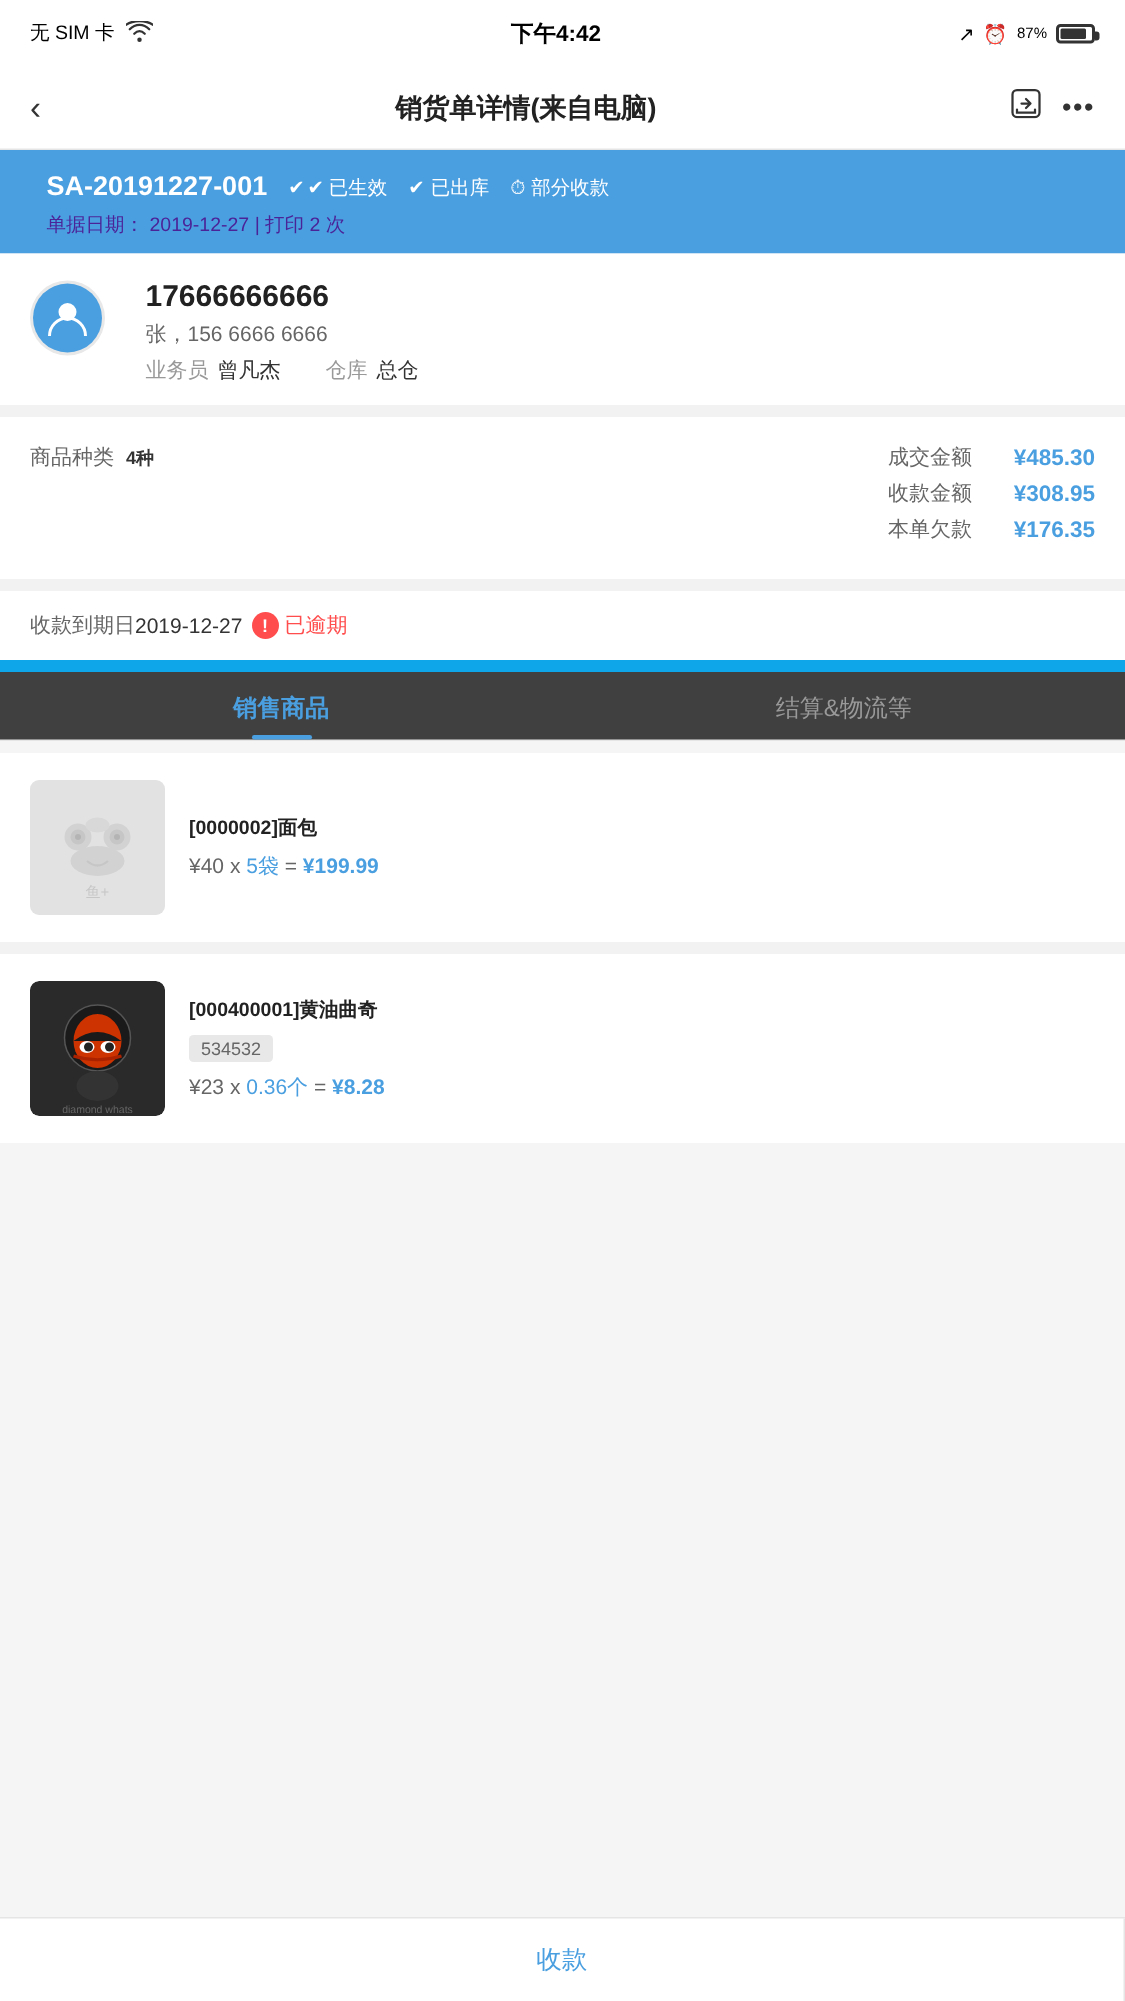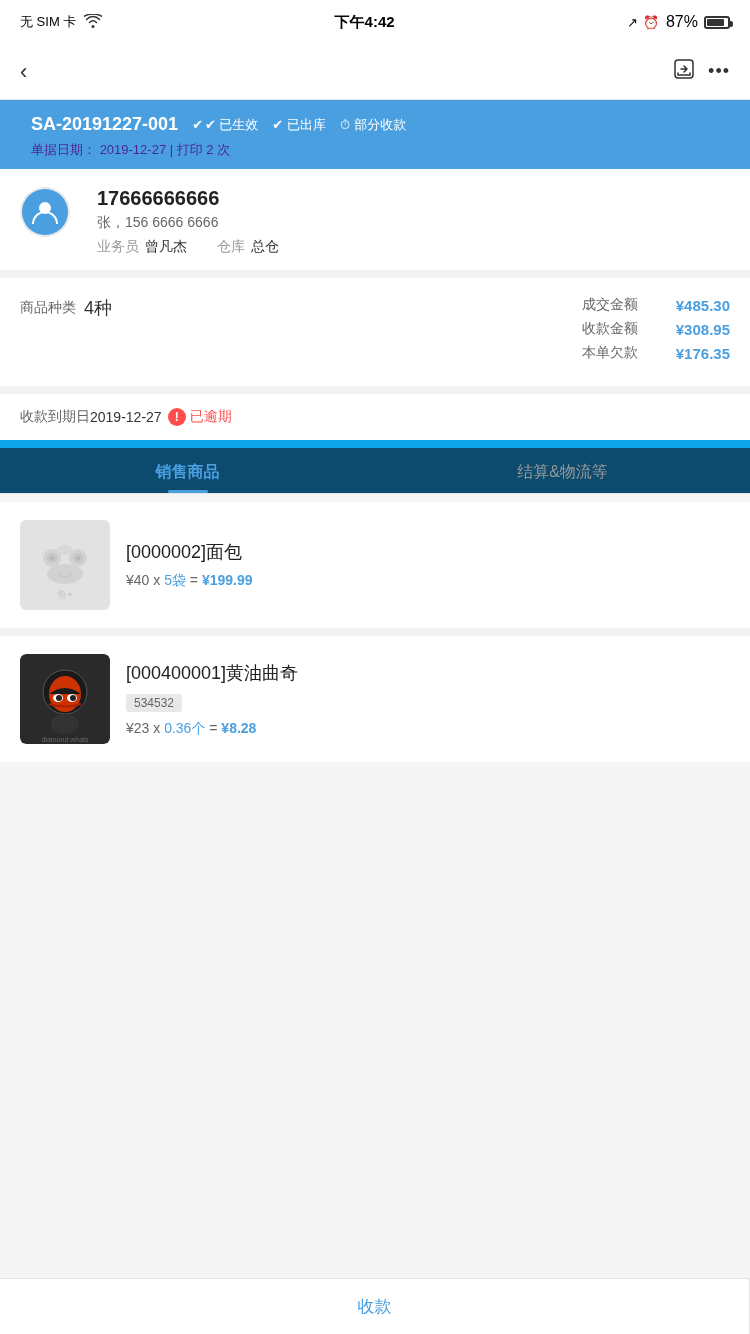--- a/index.html
+++ b/index.html
@@ -94,23 +94,23 @@
     .summary-section {
       background: #fff;
       padding: 18px 20px;
       display: flex;
       justify-content: space-between;
       border-bottom: 8px solid #f2f2f2;
     }
     .summary-left { }
     .summary-type-row { display: flex; align-items: center; gap: 8px; font-size: 14px; color: #666; }
     .summary-type-label { }
-    .summary-type-value { font-size: 18px; color: #333; font-weight: 400; }
+    .summary-type-value { font-size: 12px; color: #333; font-weight: 700; }
     .summary-right { text-align: right; }
-    .amount-row { display: flex; justify-content: flex-end; gap: 22px; font-size: 14px; margin-bottom: 6px; align-items: center; }
+    .amount-row { display: flex; justify-content: flex-end; gap: 12px; font-size: 14px; margin-bottom: 6px; align-items: center; }
     .amount-label { color: #666; }
     .amount-value { color: #4a9fe0; font-size: 15px; font-weight: 600; min-width: 70px; text-align: right; }
 
     
     .overdue-section {
       background: #fff;
       padding: 14px 20px;
       display: flex;
       align-items: center;
       border-bottom: 8px solid #0ea5e9;
@@ -124,21 +124,21 @@
       font-size: 12px;
       border-radius: 50%;
       width: 18px; height: 18px;
       display: inline-flex; align-items: center; justify-content: center;
       font-weight: 700; margin-right: 4px;
     }
     .overdue-text { color: #ff4d4d; font-weight: 500; }
 
     
     .tabs-section {
-      background: #0c4a6e;
+      background: #404040;
       display: flex;
       border-bottom: 1px solid #e5e5e5;
     }
     .tab {
       flex: 1;
       text-align: center;
       padding: 14px 0 10px 0;
       font-size: 16px;
       cursor: pointer;
       position: relative;
@@ -167,21 +167,21 @@
     }
     .product-thumb {
       width: 90px; height: 90px;
       background: #e8e8e8;
       border-radius: 6px;
       flex-shrink: 0;
       display: flex; align-items: center; justify-content: center;
       overflow: hidden;
     }
     .product-info { flex: 1; }
-    .product-name { font-size: 18px; color: #222; margin-bottom: 8px; font-weight: 400; }
+    .product-name { font-size: 13px; color: #222; margin-bottom: 8px; font-weight: 700; }
     .product-sku {
       display: inline-block;
       background: #e8e8e8;
       color: #666;
       font-size: 12px;
       padding: 2px 8px;
       border-radius: 3px;
       margin-bottom: 8px;
     }
     .product-price-row { font-size: 14px; color: #666; }
@@ -223,29 +223,30 @@
         <path d="M5.5 8.5C6.6 7.4 7.7 6.8 9 6.8s2.4.6 3.5 1.7" stroke="#333" stroke-width="1.5" fill="none" stroke-linecap="round"></path>
         <path d="M2.5 5.5C4.3 3.6 6.5 2.5 9 2.5s4.7 1.1 6.5 3" stroke="#333" stroke-width="1.5" fill="none" stroke-linecap="round"></path>
         <path d="M0 2.5C2.4 0.9 5.5 0 9 0s6.6.9 9 2.5" stroke="#333" stroke-width="1.5" fill="none" stroke-linecap="round"></path>
       </svg>
     </span>
   </div>
   <div class="status-center">下午4:42</div>
   <div class="status-right">
     <span style="font-size:13px;">↗</span>
     <span style="font-size:13px;">⏰</span>
-    <span style="font-size:16px;">87%</span>
+    <span style="font-size:10px;">87%</span>
     <div class="battery-bar">
       <div class="battery-fill"></div>
     </div>
   </div>
 </div>
 
 <div class="nav-bar">
   <span class="nav-back">‹</span>
+  <span class="nav-title">销货单详情(来自电脑)</span>
   <div class="nav-actions">
     <span style="font-size:18px; color:#333;">
       <svg width="20" height="20" viewBox="0 0 20 20" fill="none">
         <rect x="1" y="1" width="18" height="18" rx="3" stroke="#333" stroke-width="1.5" fill="none"></rect>
         <path d="M7 10h6M13 10l-3-3M13 10l-3 3" stroke="#333" stroke-width="1.5" stroke-linecap="round"></path>
         <path d="M4 14v2h12v-2" stroke="#333" stroke-width="1.5" stroke-linecap="round" fill="none"></path>
       </svg>
     </span>
     <span style="font-size:18px; color:#333; letter-spacing:1px;">•••</span>
   </div>

